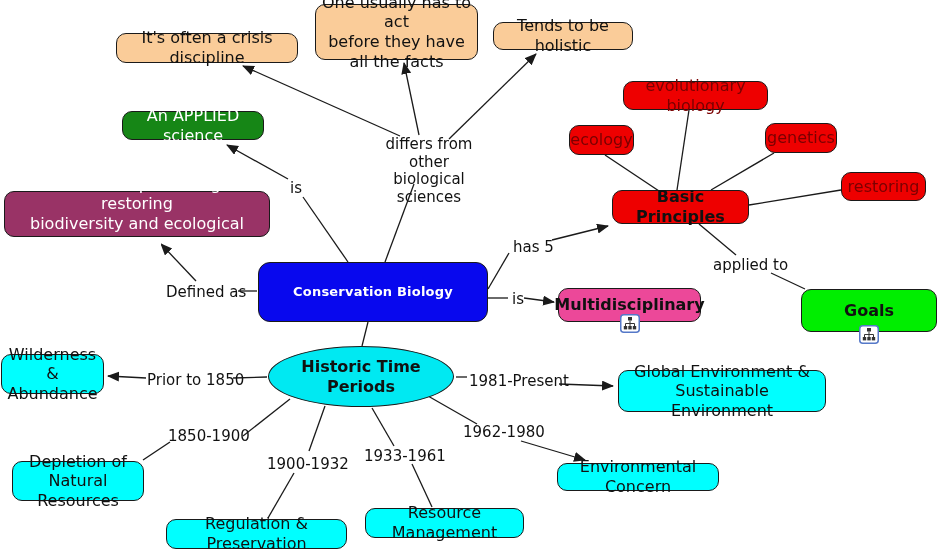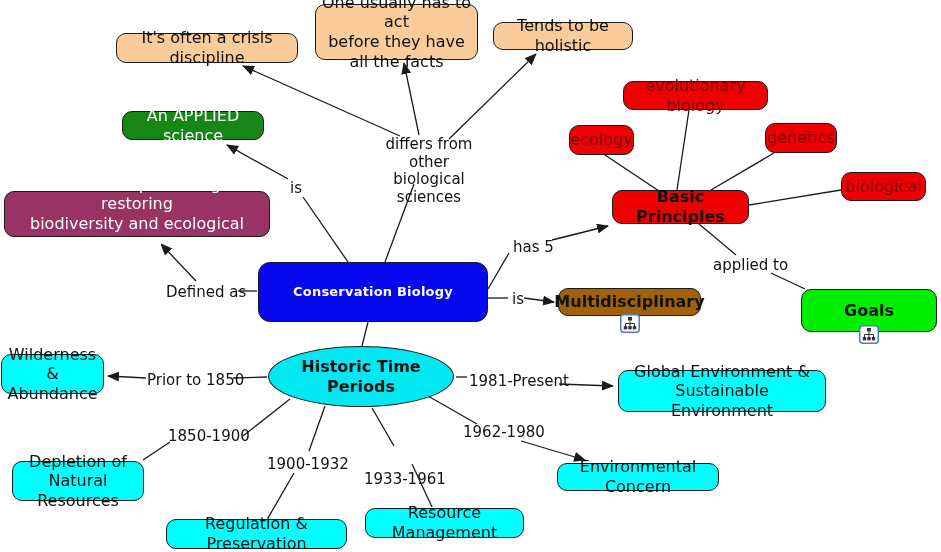--- a/index.html
+++ b/index.html
@@ -85,25 +85,25 @@
 biodiversity and ecological health</div>
 
   <div class="node node-big" style="left: 258px; top: 262px; width: 230px; height: 60px; background-color: rgb(8, 8, 238); color: rgb(255, 255, 255);">Conservation Biology</div>
 
   <div class="node" style="left: 623px; top: 81px; width: 145px; height: 29px; background-color: rgb(238, 0, 0); color: rgb(122, 0, 0);">evolutionary biology</div>
 
   <div class="node" style="left: 569px; top: 125px; width: 65px; height: 30px; background-color: rgb(238, 0, 0); color: rgb(122, 0, 0);">ecology</div>
 
   <div class="node" style="left: 765px; top: 123px; width: 72px; height: 30px; background-color: rgb(238, 0, 0); color: rgb(122, 0, 0);">genetics</div>
 
-  <div class="node" style="left: 841px; top: 172px; width: 85px; height: 29px; background-color: rgb(238, 0, 0); color: rgb(122, 0, 0);">biological</div>
+  <div class="node" style="left: 841px; top: 172px; width: 85px; height: 29px; background-color: rgb(238, 0, 0); color: rgb(122, 0, 0);">restoring</div>
 
   <div class="node node-head" style="left: 612px; top: 190px; width: 137px; height: 34px; background-color: rgb(238, 0, 0); color: rgb(17, 17, 17);">Basic Principles</div>
 
-  <div class="node node-head" style="left: 558px; top: 288px; width: 143px; height: 28px; background-color: #a16207; color: rgb(17, 17, 17);">Multidisciplinary</div>
+  <div class="node node-head" style="left: 558px; top: 288px; width: 143px; height: 34px; background-color: #ec4899; color: rgb(17, 17, 17);">Multidisciplinary</div>
 
   <div class="node node-head" style="left: 801px; top: 289px; width: 136px; height: 43px; background-color: rgb(0, 238, 0); color: rgb(17, 17, 17);">Goals</div>
 
   <div class="node node-head ellipse" style="left: 268px; top: 346px; width: 186px; height: 61px; background-color: rgb(0, 233, 242); color: rgb(17, 17, 17);">Historic Time Periods</div>
 
   <div class="node" style="left: 1px; top: 354px; width: 103px; height: 40px; background-color: rgb(0, 255, 255); color: rgb(17, 17, 17);">Wilderness &amp;
 Abundance</div>
 
   <div class="node" style="left: 12px; top: 461px; width: 132px; height: 40px; background-color: rgb(0, 255, 255); color: rgb(17, 17, 17);">Depletion of
 Natural Resources</div>
@@ -130,21 +130,21 @@
   <div class="lbl" style="left:512px;top:291px;">is</div>
 
   <div class="lbl" style="left:713px;top:257px;">applied to</div>
 
   <div class="lbl" style="left:147px;top:372px;">Prior to 1850</div>
 
   <div class="lbl" style="left:168px;top:428px;">1850-1900</div>
 
   <div class="lbl" style="left:267px;top:456px;">1900-1932</div>
 
-  <div class="lbl" style="left:364px;top:471px;">1933-1961</div>
+  <div class="lbl" style="left:364px;top:448px;">1933-1961</div>
 
   <div class="lbl" style="left:463px;top:424px;">1962-1980</div>
 
   <div class="lbl" style="left:469px;top:373px;">1981-Present</div>
 
   <svg class="submap" style="left:620px;top:314px;" viewBox="0 0 20 19">
     <rect x="0.75" y="0.75" width="18.5" height="17.5" rx="3" fill="#ffffff" stroke="#5578c8" stroke-width="1.5"></rect>
     <rect x="8" y="3" width="4" height="3.5" fill="#333333"></rect>
     <path d="M10 6.5 v3 M5.5 9.5 h9 M5.5 9.5 v2.5 M14.5 9.5 v2.5 M10 9.5 v2.5" stroke="#333333" stroke-width="1"></path>
     <rect x="3.8" y="12" width="3.4" height="3.4" fill="#333333"></rect>

